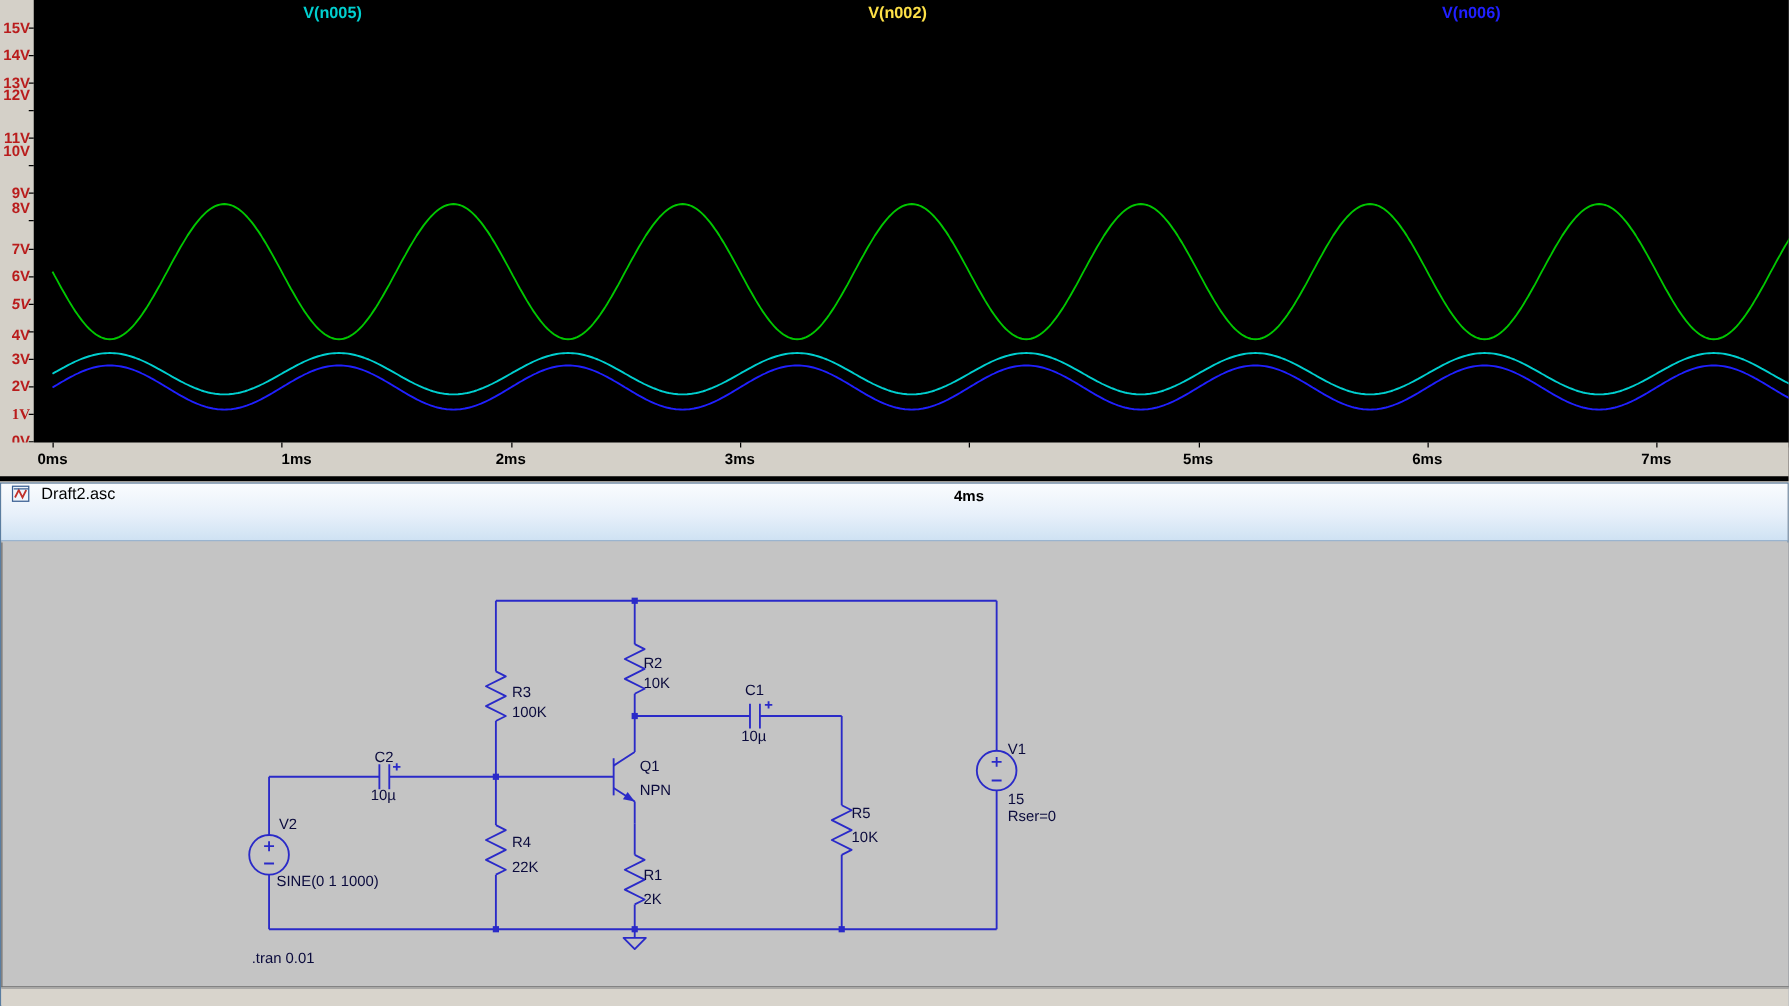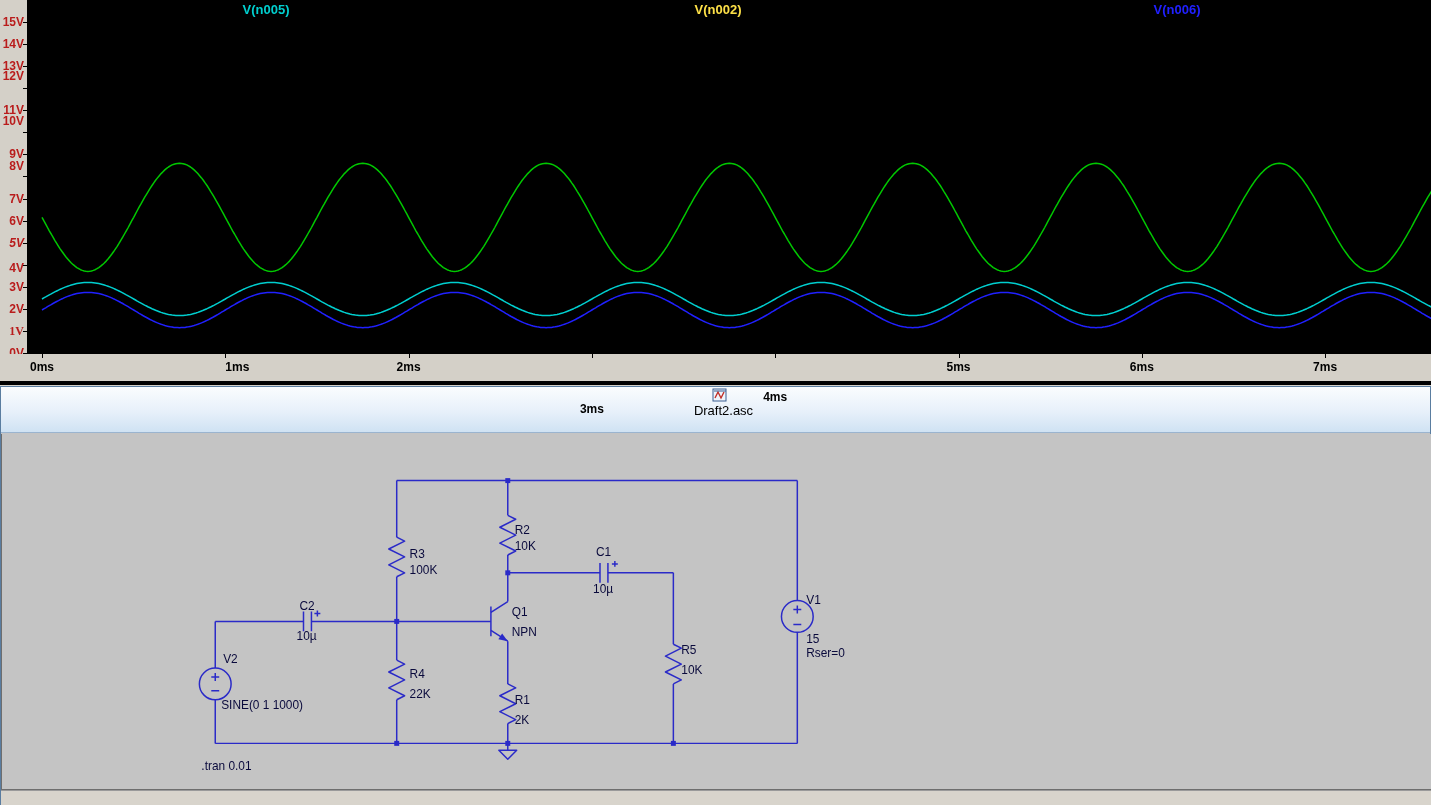--- a/index.html
+++ b/index.html
@@ -23,21 +23,21 @@
   .xtick { position:absolute; top:0; width:1px; height:4px; background:#000; }
   .legend-item { position:absolute; top:2px; transform:translateX(-50%);
           font:bold 13px "Liberation Sans",sans-serif; white-space:nowrap; }
 
   
   .schem-window { position:absolute; left:0; top:386px; width:1431px; height:419px;
                   border:1px solid #5a7da0; background:#c4c4c4; }
   .titlebar { position:absolute; left:0; top:0; width:100%; height:46px;
               background:linear-gradient(#fafcfe, #e7f0fa 55%, #cfe2f3);
               border-bottom:1px solid #9ab4cf;
-              display:flex; align-items:center; padding:0 0 7px 8px;flex-direction:column; }
+              display:flex; align-items:flex-start; padding:0 0 7px 8px; }
   .titlebar .title-text { font:13px "Liberation Sans",sans-serif; color:#000; margin-left:8px; }
   .canvas { position:absolute; left:0; top:47px; width:1431px; height:356px;
             background:#c4c4c4; border:1px solid #6e6e6e; border-top:none; }
   .statusbar { position:absolute; left:0; top:403px; width:1431px; height:16px;
                background:#d8d4cc; border-top:1px solid #9a9a9a; }
 
   .sch text { font:12px "Liberation Sans",sans-serif; fill:#0a0a3c; }
   .sch .wire { stroke:#2a2ac8; stroke-width:1.5; fill:none; }
   .sch .body { stroke:#2a2ac8; stroke-width:1.5; fill:none; stroke-linejoin:round; }
   .sch .dot  { fill:#2a2ac8; }
@@ -92,21 +92,21 @@
       <div class="ylab" style="top: 346.05px;">0V</div>
       <div class="ytick" style="top: 353.05px;"></div>
     </div>
   <div class="x-strip" id="x-strip">
       <div class="xlab" style="left: 42px;">0ms</div>
       <div class="xtick" style="left: 42px;"></div>
       <div class="xlab" style="left: 225.3px; margin-left: 12px;">1ms</div>
       <div class="xtick" style="left: 225.3px;"></div>
       <div class="xlab" style="left: 408.6px;">2ms</div>
       <div class="xtick" style="left: 408.6px;"></div>
-      <div class="xlab" style="left: 591.9px; margin-top: 42px;">3ms</div>
+      <div class="xlab" style="left: 591.9px;">3ms</div>
       <div class="xtick" style="left: 591.9px;"></div>
       <div class="xlab" style="left: 775.2px; margin-top: 30px;">4ms</div>
       <div class="xtick" style="left: 775.2px;"></div>
       <div class="xlab" style="left: 958.5px;">5ms</div>
       <div class="xtick" style="left: 958.5px;"></div>
       <div class="xlab" style="left: 1141.8px;">6ms</div>
       <div class="xtick" style="left: 1141.8px;"></div>
       <div class="xlab" style="left: 1325.1px;">7ms</div>
       <div class="xtick" style="left: 1325.1px;"></div>
     </div>

